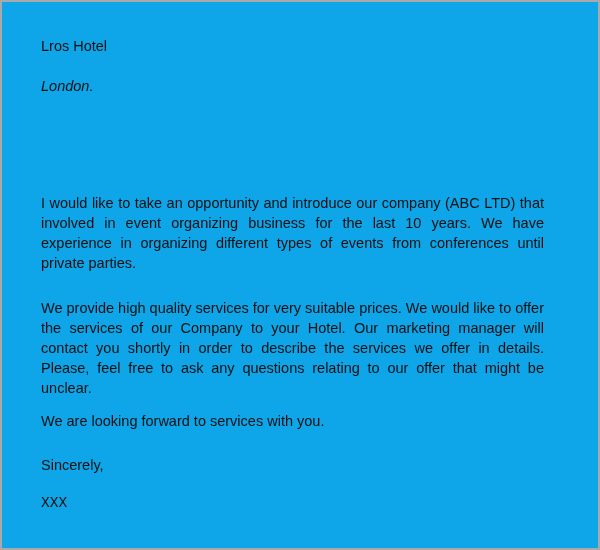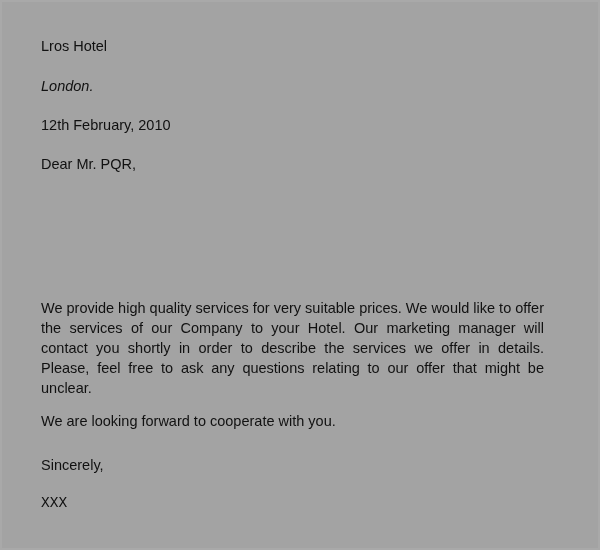--- a/index.html
+++ b/index.html
@@ -2,21 +2,21 @@
 <html><head>
   <meta charset="utf-8">
   <style>
     html, body { margin: 0; padding: 0; background: #ffffff; }
     body { width: 600px; height: 550px; overflow: hidden; }
     .page {
       position: relative;
       box-sizing: border-box;
       width: 600px;
       height: 550px;
-      background: #a3a3a3;
+      background: #0ea5e9;
       border: 2px solid #a9a9a9;
       border-bottom-width: 2px;
     }
     .text {
       font-family: "Liberation Sans", sans-serif;
       font-size: 14.5px;
       color: #111111;
       line-height: 20px;
     }
     .line { position: absolute; left: 39px; white-space: nowrap; }
@@ -27,19 +27,18 @@
       text-align: justify;
       text-align-last: left;
     }
   </style>
 </head>
 <body>
 
 <div class="page">
   <div class="text line" style="top:34px;">Lros Hotel</div>
   <div class="text line" style="top:74px;font-style:italic;">London.</div>
-  <div class="text line" style="top:113px;">12th February, 2010</div>
-  <div class="text line" style="top:152px;">Dear Mr. PQR,</div>
+  <div class="text para" style="top:191px;">I would like to take an opportunity and introduce our company (ABC LTD) that involved in event organizing business for the last 10 years. We have experience in organizing different types of events from conferences until private parties.</div>
   <div class="text para" style="top:296px;">We provide high quality services for very suitable prices. We would like to offer the services of our Company to your Hotel. Our marketing manager will contact you shortly in order to describe the services we offer in details. Please, feel free to ask any questions relating to our offer that might be unclear.</div>
-  <div class="text line" style="top:409px;">We are looking forward to cooperate with you.</div>
+  <div class="text line" style="top:409px;">We are looking forward to services with you.</div>
   <div class="text line" style="top:453px;">Sincerely,</div>
   <div class="text line" style="top:491px;font-family:Liberation Mono, monospace;">XXX</div>
 </div>
 
 </body></html>

